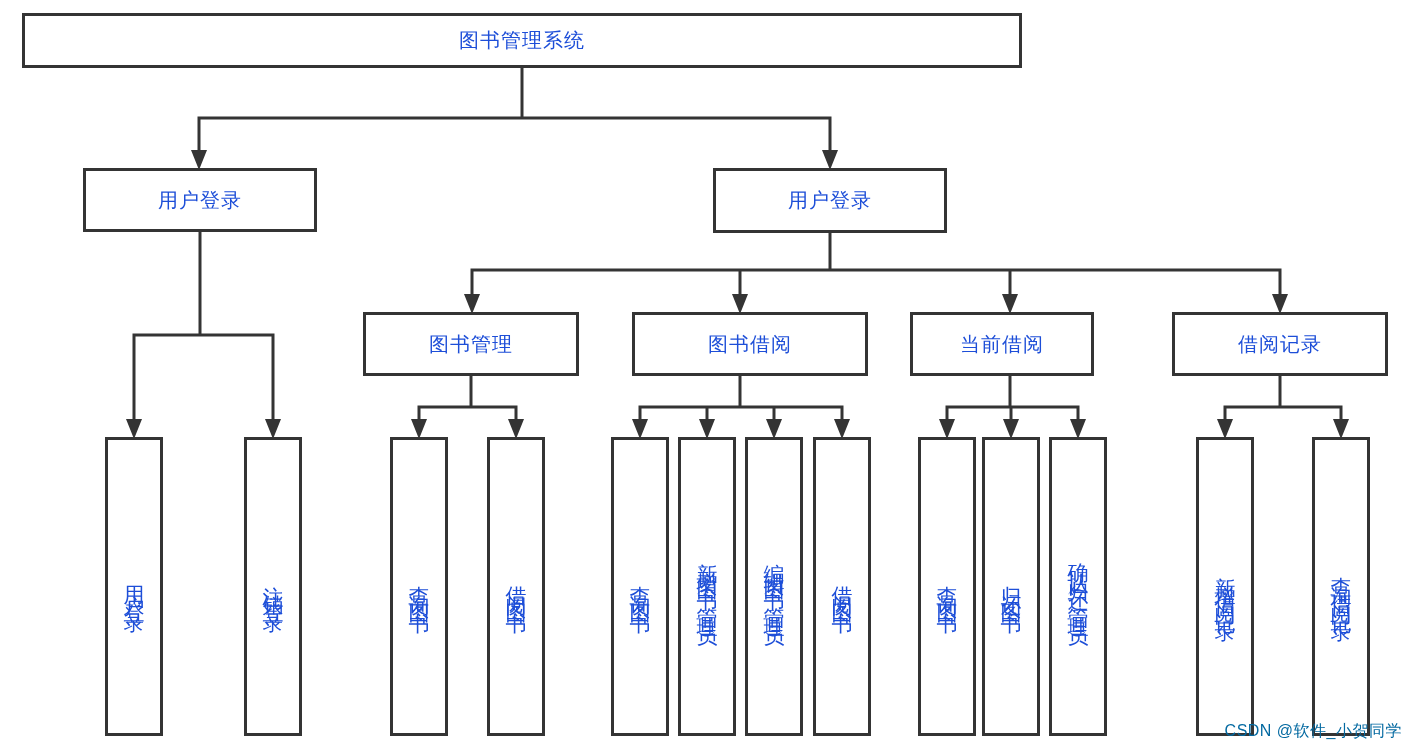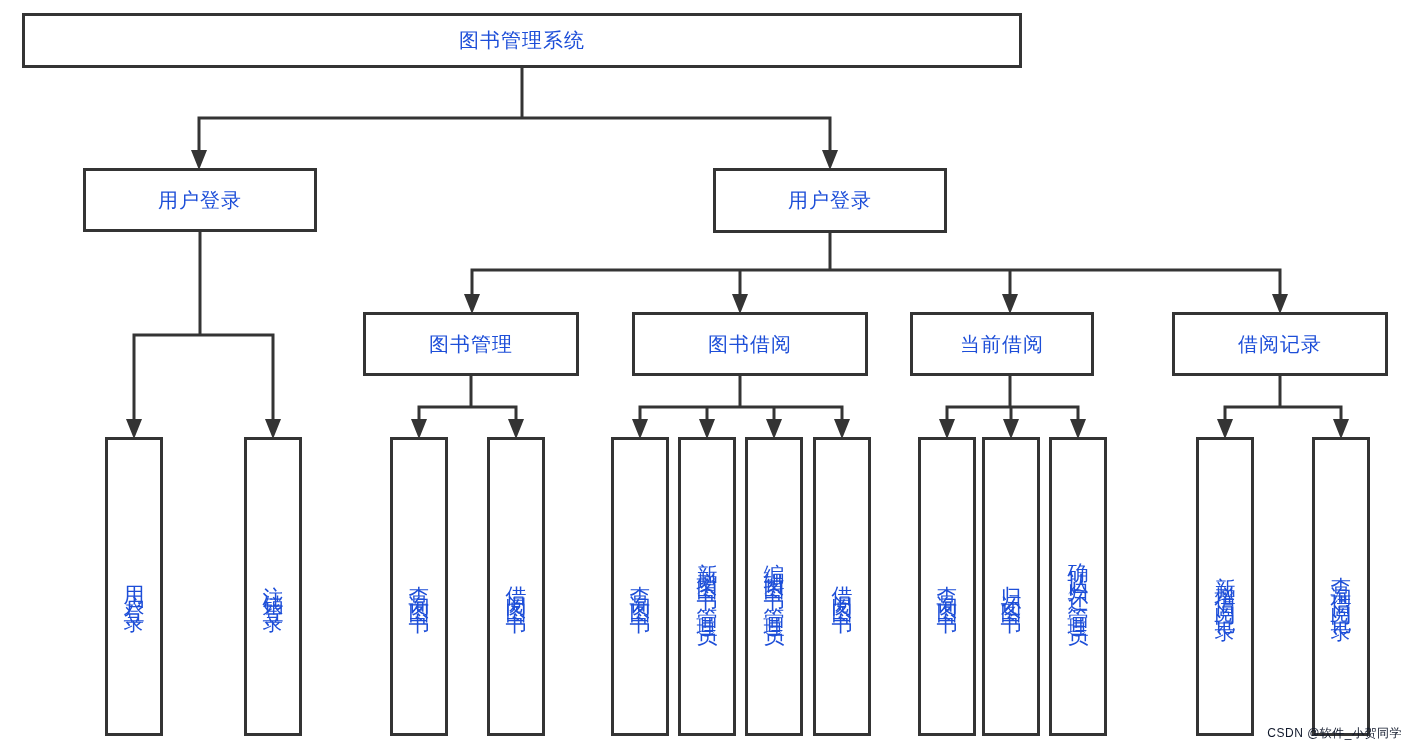--- a/index.html
+++ b/index.html
@@ -62,22 +62,22 @@
   #l-bb-borrow    { left: 813px; }
   #l-cb-query     { left: 918px; }
   #l-cb-return    { left: 982px; }
   #l-cb-confirm   { left: 1049px; }
   #l-br-add       { left: 1196px; }
   #l-br-query     { left: 1312px; }
   .watermark {
     position: absolute;
     right: 3px;
     bottom: 5px;
-    font-size: 12px;
-    color: #0f172a;
+    font-size: 16px;
+    color: #0369a1;
     letter-spacing: 0.5px;
     white-space: nowrap;
   }
 </style>
 </head>
 <body>
 
 <div class="stage">
 
   <svg class="connectors" viewBox="0 0 1405 747" xmlns="http://www.w3.org/2000/svg">

